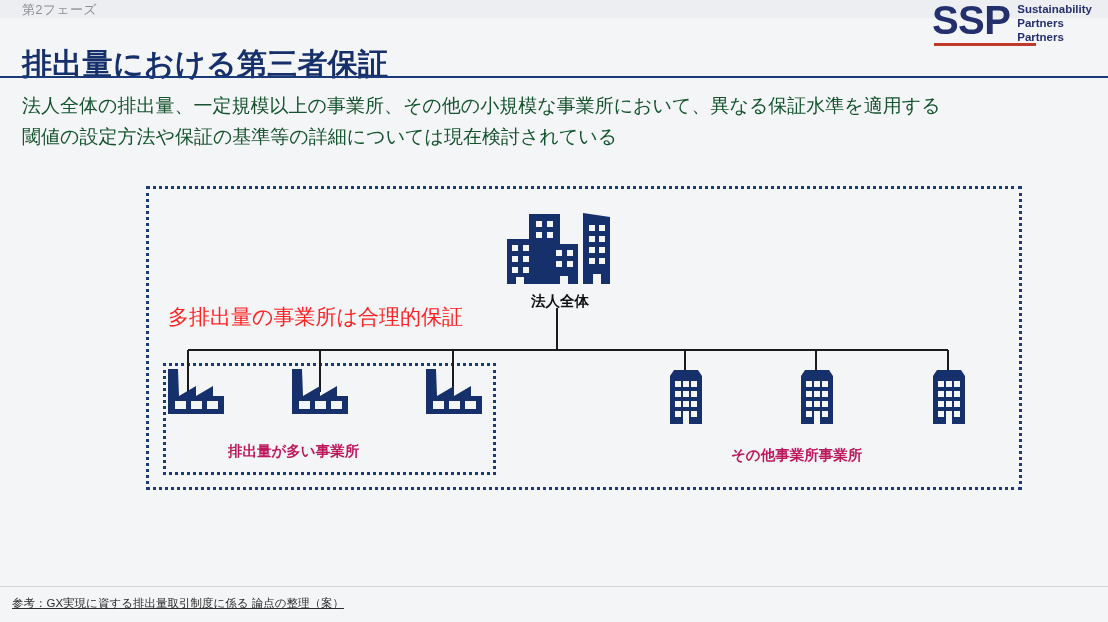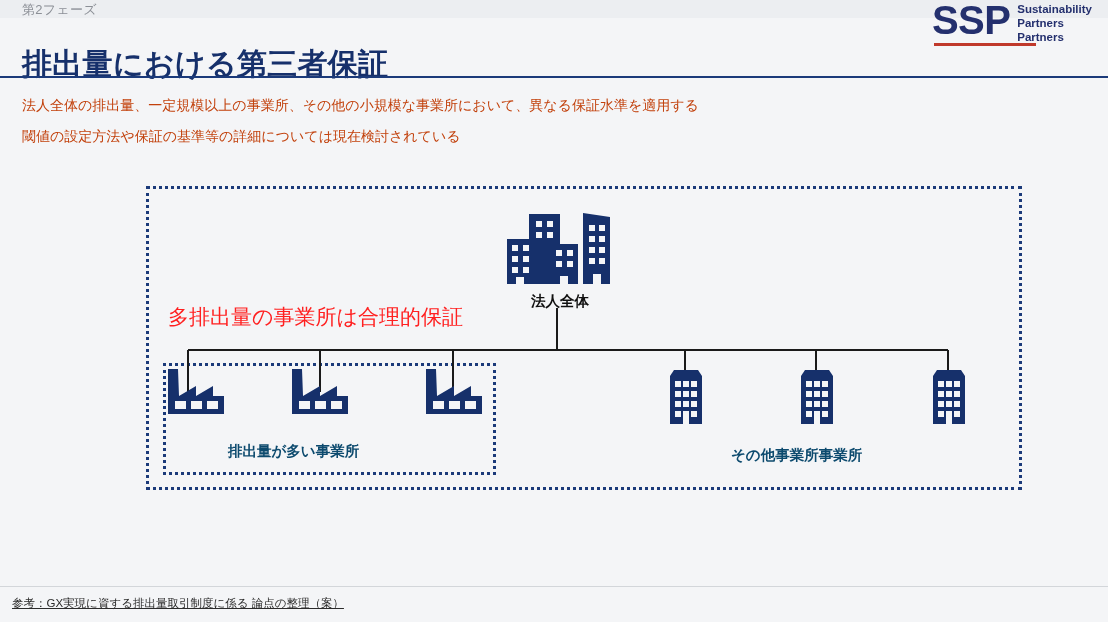--- a/index.html
+++ b/index.html
@@ -80,23 +80,23 @@
     font-weight: bold;
     color: #24306e;
     line-height: 14px;
   }
 
   
   .lead {
     position: absolute;
     left: 22px; top: 90px;
     width: 1070px;
-    font-size: 14px;
+    font-size: 19px;
     line-height: 31px;
-    color: #c2410c;
+    color: #14532d;
   }
 
   
   .diagram {
     position: absolute;
     left: 0; top: 0;
     width: 996px; height: 622px;
     pointer-events: none;
   }
   .outer-box {
@@ -141,21 +141,21 @@
   .fac2 { left: 290px; top: 366px; width: 62px; }
   .fac3 { left: 424px; top: 366px; width: 62px; }
   .off1 { left: 662px; top: 368px; width: 48px; }
   .off2 { left: 793px; top: 368px; width: 48px; }
   .off3 { left: 925px; top: 368px; width: 48px; }
 
   .group-label {
     position: absolute;
     font-size: 14.5px;
     font-weight: bold;
-    color: #0c4a6e;
+    color: #be185d;
     white-space: nowrap;
     pointer-events: auto;
   }
   .label-factories { left: 228px; top: 442px; }
   .label-offices   { left: 731px; top: 446px; }
 
   .red-note {
     position: absolute;
     color: #ff2020;
     font-size: 21px;

